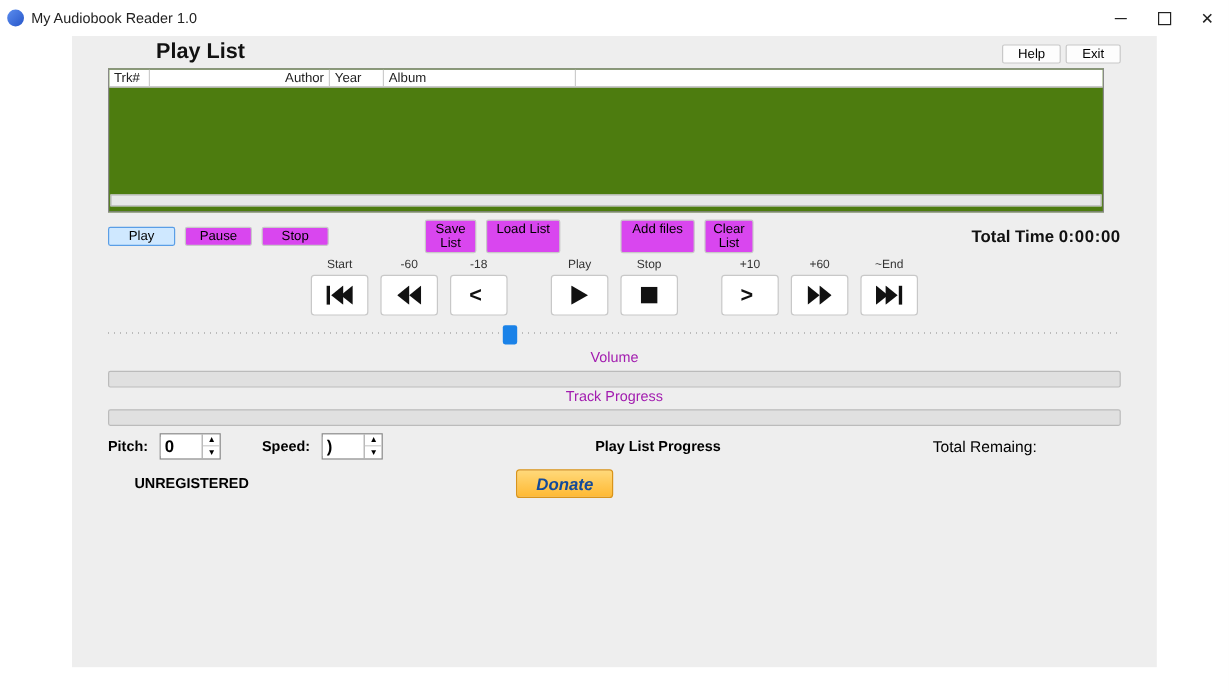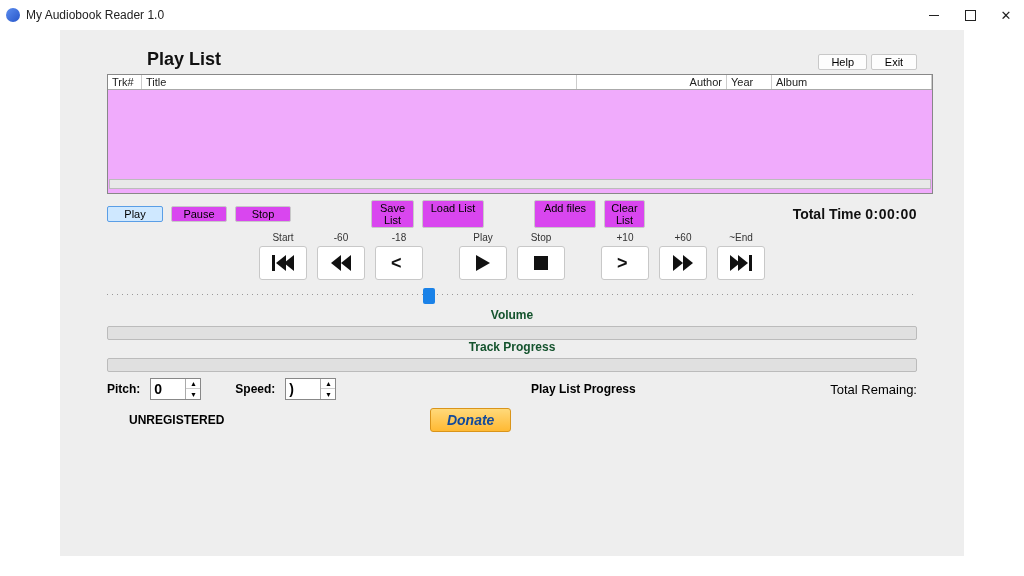--- a/index.html
+++ b/index.html
@@ -8,30 +8,30 @@
 
 .window { width: 1024px; height: 576px; background: #fff; position: relative; }
 .titlebar { height: 30px; display: flex; align-items: center; padding: 0 6px; border-bottom: 0; font-size: 12px; color: #222; }
 .titlebar .app-icon { width: 14px; height: 14px; margin-right: 6px; background: linear-gradient(135deg,#5b8def,#2756c9); border-radius: 50%; }
 .win-controls { position: absolute; right: 0; top: 0; display: flex; height: 30px; }
 .win-btn { width: 36px; height: 30px; display: flex; align-items: center; justify-content: center; cursor: pointer; font-size: 10px; color: #222; }
 .min::before { content:""; display:block; width:10px; border-bottom:1px solid #222; }
 .max::before { content:""; display:block; width:9px; height:9px; border:1px solid #222; }
 .cls::before { content:"✕"; font-size:13px; font-weight:300; }
 
-.client { position:absolute; left:60px; top:30px; right:60px; bottom:20px; background:#eeeeee; padding:17px; }
+.client { position:absolute; left:60px; top:30px; right:60px; bottom:20px; background:#eeeeee; padding:0; }
 
 
 .toprow { display:flex; align-items:flex-end; padding: 2px 30px 2px 30px; }
 .heading { font-size:18px; font-weight:700; color:#111; margin-left:40px; }
 .toprow .spacer { flex:1; }
 .small-btn { font-size:11px; padding:1px 12px; background:#fdfdfd; border:1px solid #c8c8c8; border-radius:2px; cursor:pointer; margin-left:4px; min-width:46px; text-align:center; }
 
 
-.table { margin:2px 14px 4px 30px; border:1px solid #888; background:#f0abfc; height:120px; position:relative; overflow:hidden; }
+.table { margin:2px 44px 4px 30px; border:1px solid #888; background:#4d7c0f; height:120px; position:relative; overflow:hidden; }
 .thead { display:flex; background:#fff; border-bottom:1px solid #aaa; font-size:11px; color:#222; }
 .th { border-right:1px solid #ccc; padding:1px 4px; white-space:nowrap; }
 .th.trk{ width:34px; } .th.title{ flex:1; } .th.author{ width:150px;text-align:right; } .th.year{ width:45px; } .th.album{ width:160px; }
 .tbody-scroll{ position:absolute; left:1px; right:1px; bottom:4px; height:10px; background:#e8e8e8; border:1px solid #bbb; }
 
 
 .list-actions { display:flex; align-items:center; margin:6px 30px 4px 30px; font-size:11px; gap:10px; }
 .list-actions .grp { display:flex; gap:8px; }
 .wbtn { font-size:11px; padding:1px 0; width:56px; background:#d946ef; border:1px solid #c8c8c8; border-radius:2px; cursor:pointer; text-align:center; }
 .wbtn.active { background:#cfe8ff; border-color:#5a9ee6; }
@@ -46,33 +46,33 @@
 .gap { width:16px; }
 svg{ display:block; }
 
 
 .sliderwrap { margin:6px 30px 2px 30px; position:relative; height:18px; }
 .slidertrack { position:absolute; top:8px; left:0; right:0; height:1px; background:repeating-linear-gradient(90deg, #999 0, #999 1px, transparent 1px, transparent 5px); }
 .sliderthumb { position:absolute; top:2px; width:12px; height:16px; background:#1a82e8; border-radius:2px; left:39%; }
 
 
 .section { margin:4px 30px 2px 30px; }
-.section-label { text-align:center; font-size:12px; font-weight:700; color:#14532d; margin-bottom:2px; }
+.section-label { text-align:center; font-size:12px; font-weight:400; color:#a21caf; margin-bottom:2px; }
 .progressbar { height:14px; background:#e0e0e0; border:1px solid #bbb; border-radius:2px; width:100%; }
 
 
 .midrow { display:flex; align-items:center; margin:6px 30px 0 30px; font-size:12px; gap:10px; }
 .num-label{ font-weight:700; }
 .num-field { display:inline-flex; align-items:center; border:1px solid #888; background:#fff; height:22px; }
 .num-field input{ width:34px; border:0; font-size:14px; font-weight:700; text-align:left; padding-left:3px; outline:none; }
 .spin { display:flex; flex-direction:column; border-left:1px solid #aaa; }
 .spin div{ width:14px; height:10px; font-size:7px; display:flex; align-items:center; justify-content:center; border-bottom:1px solid #ccc; cursor:pointer; }
 .spin div:last-child{ border-bottom:0; }
 .midrow .pl-progress { flex:0 0 auto; margin:0 auto; font-weight:700; font-size:12px; }
-.midrow .total-rem { font-size:13px; }
+.midrow .total-rem { font-size:13px; margin-right:70px; }
 
 
 .botrow { display:flex; align-items:center; margin:8px 30px 0 30px; font-size:12px; }
 .unreg { font-weight:700; margin-left:22px; }
 .donate { margin:0 auto; background:linear-gradient(#ffd97a,#ffb933); border:1px solid #d9941a; color:#134a9a; font-weight:700; font-style:italic; font-size:14px; padding:3px 16px; border-radius:3px; cursor:pointer; }
 
 </style>
 </head>
 <body>
 
@@ -92,21 +92,20 @@
     <div class="toprow">
       <div class="heading">Play List</div>
       <div class="spacer"></div>
       <div class="small-btn">Help</div>
       <div class="small-btn">Exit</div>
     </div>
 
     <div class="table">
       <div class="thead">
         <div class="th trk">Trk#</div>
-        <div class="th title">Title</div>
         <div class="th author">Author</div>
         <div class="th year">Year</div>
         <div class="th album">Album</div>
       </div>
       <div class="tbody-scroll"></div>
     </div>
 
     <div class="list-actions">
       <div class="grp">
         <div class="wbtn active">Play</div>

